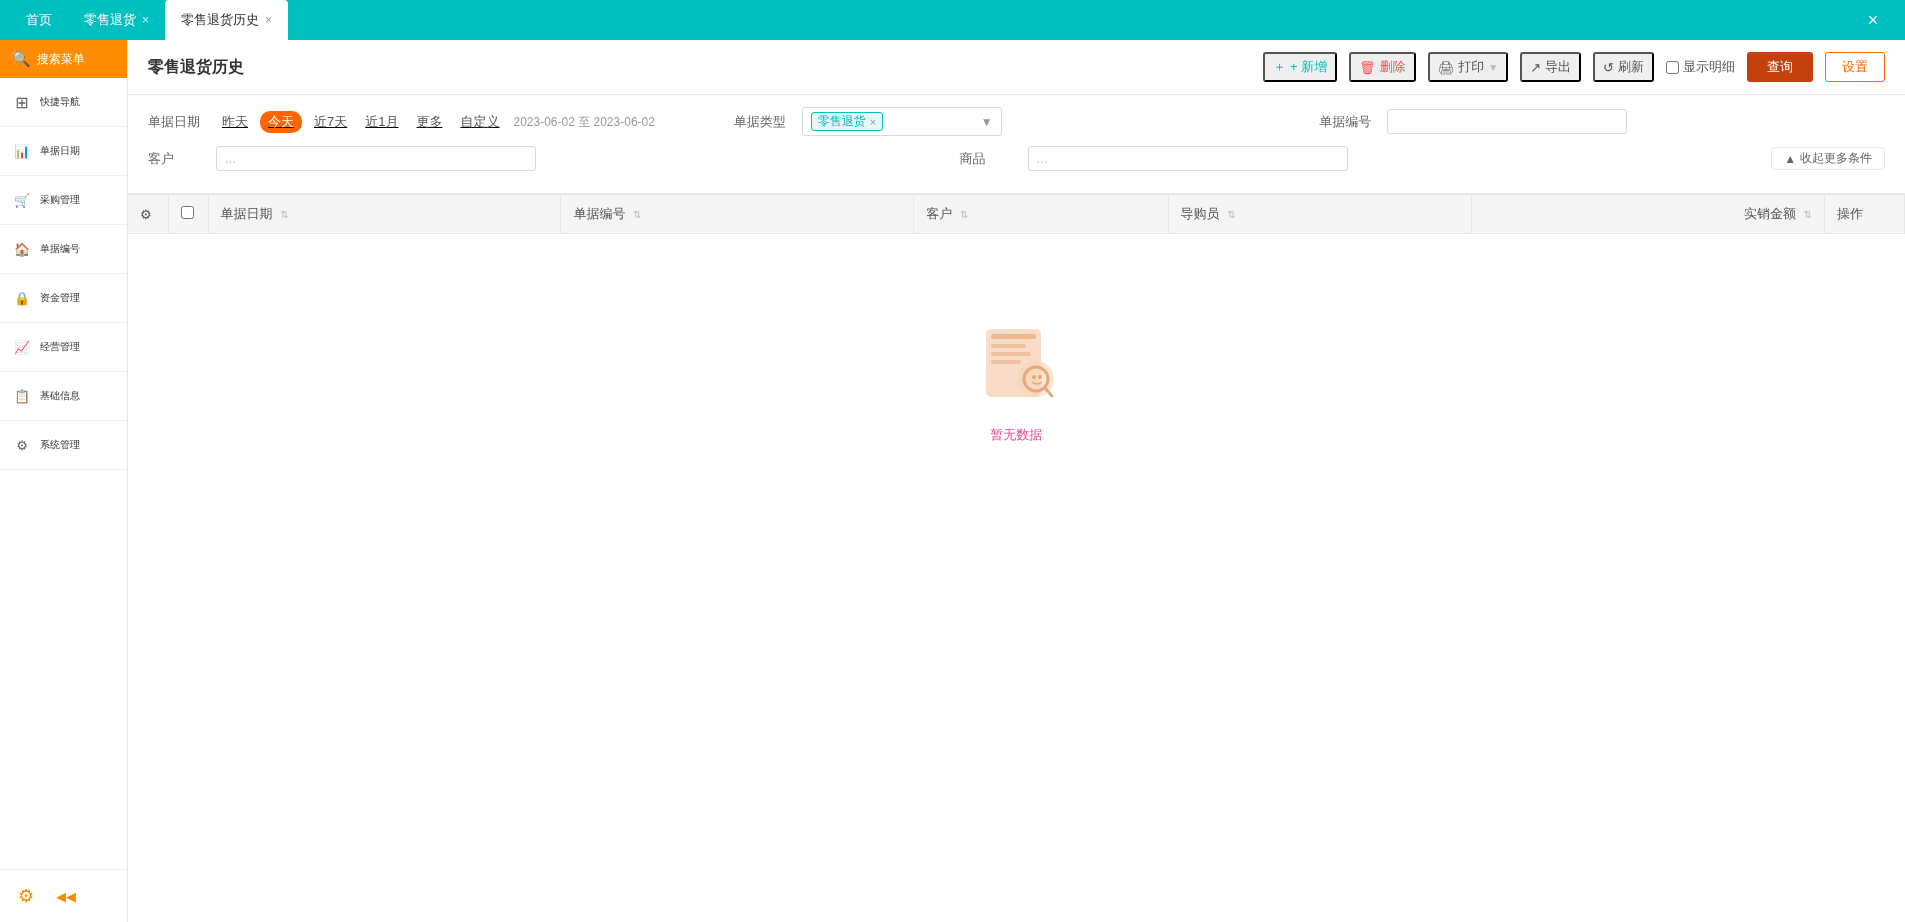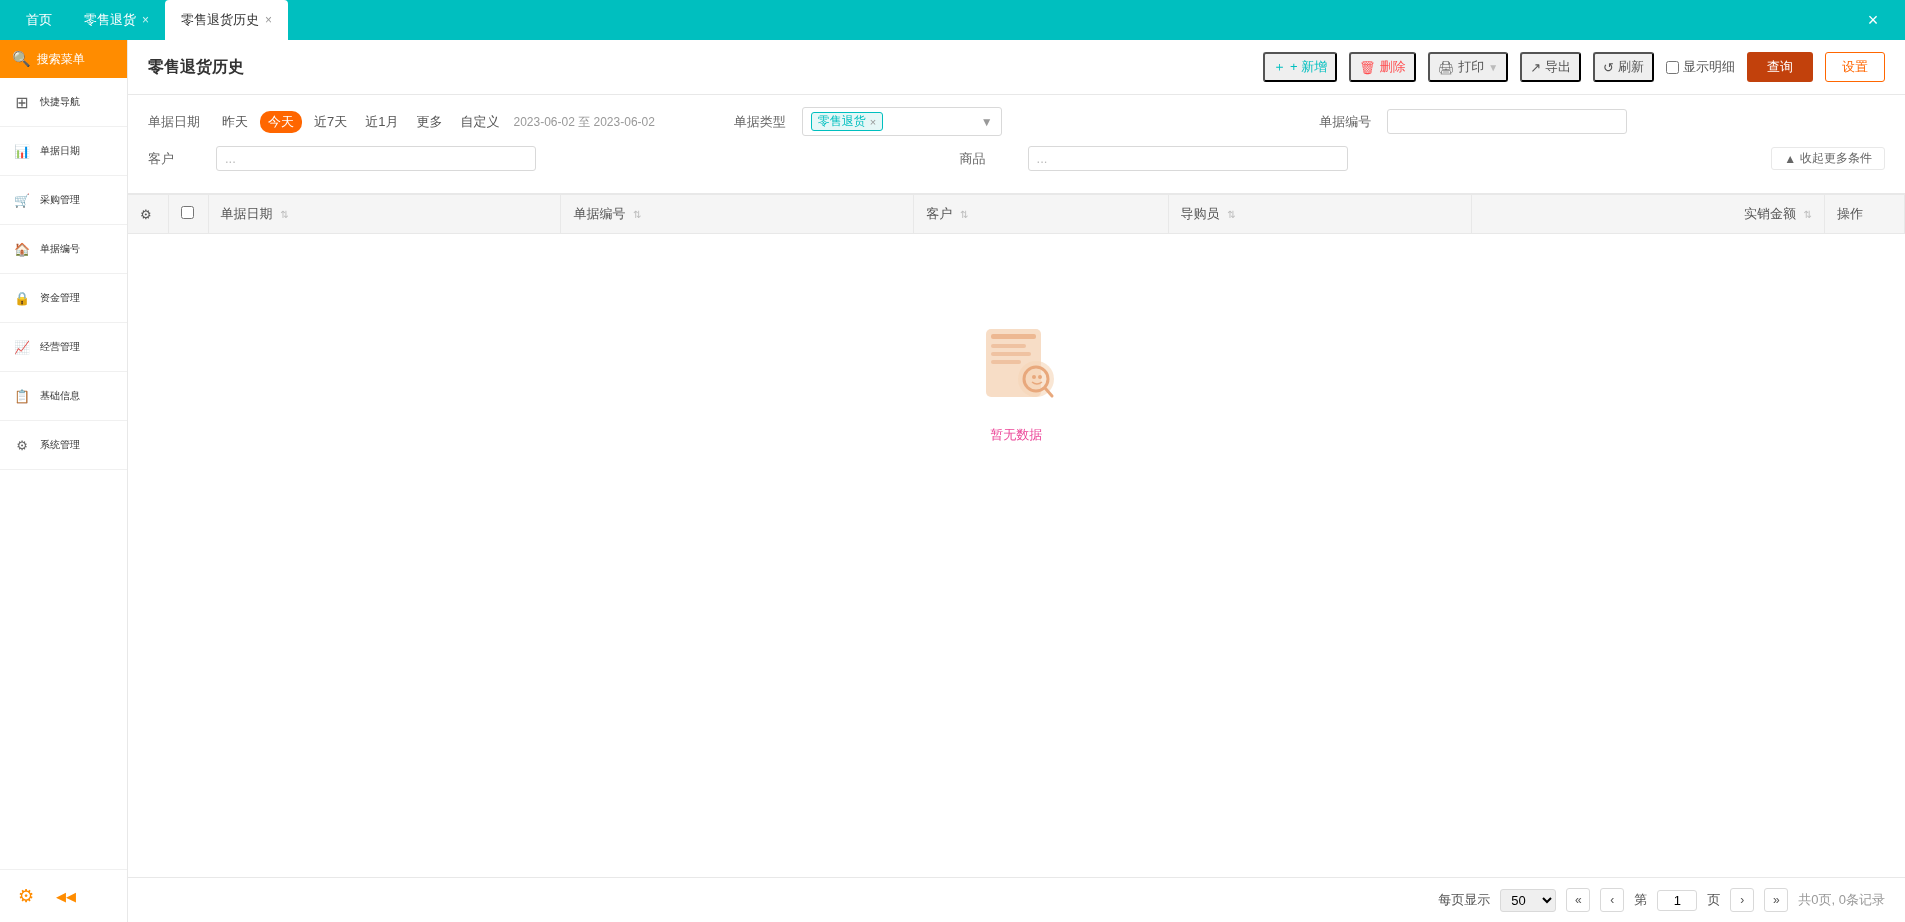--- a/index.html
+++ b/index.html
@@ -208,20 +208,21 @@
     .filter-label {
       font-size: 13px;
       color: #666;
       white-space: nowrap;
       min-width: 60px;
     }
     .filter-date-options {
       display: flex;
       align-items: center;
       gap: 6px;
+      text-decoration: underline;
     }
     .date-option {
       font-size: 13px;
       color: #555;
       cursor: pointer;
       padding: 2px 6px;
       border-radius: 3px;
     }
     .date-option.active {
       background: #ff6600;
@@ -597,32 +598,15 @@
                   <path d="M 66 68 Q 71 72 76 68" fill="none" stroke="#e8a87c" stroke-width="1.5"></path>
                 </svg>
                 <span class="empty-text">暂无数据</span>
               </div>
             </td>
           </tr>
         </tbody>
       </table>
     </div>
 
-    <div class="pagination-bar">
-      <span>每页显示</span>
-      <select>
-        <option value="50">50</option>
-        <option value="10">10</option>
-        <option value="20">20</option>
-        <option value="100">100</option>
-      </select>
-      <div class="page-nav-btn">«</div>
-      <div class="page-nav-btn">‹</div>
-      <span>第</span>
-      <input type="text" class="page-input" value="1" style="">
-      <span>页</span>
-      <div class="page-nav-btn">›</div>
-      <div class="page-nav-btn">»</div>
-      <span class="total-info">共0页, 0条记录</span>
-    </div>
 
   </div>
 </div>
 
 </body></html>

